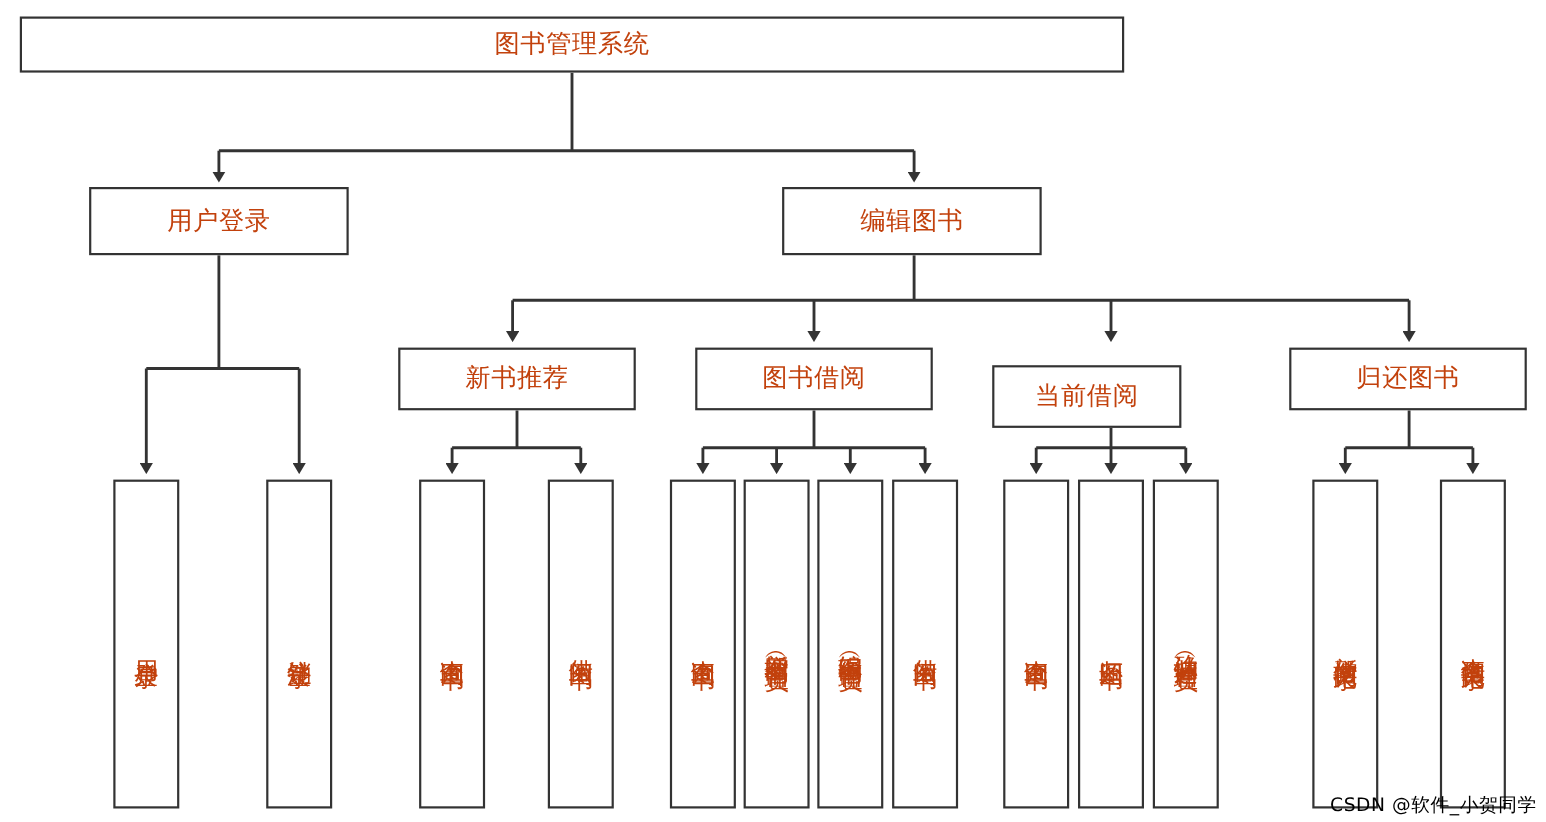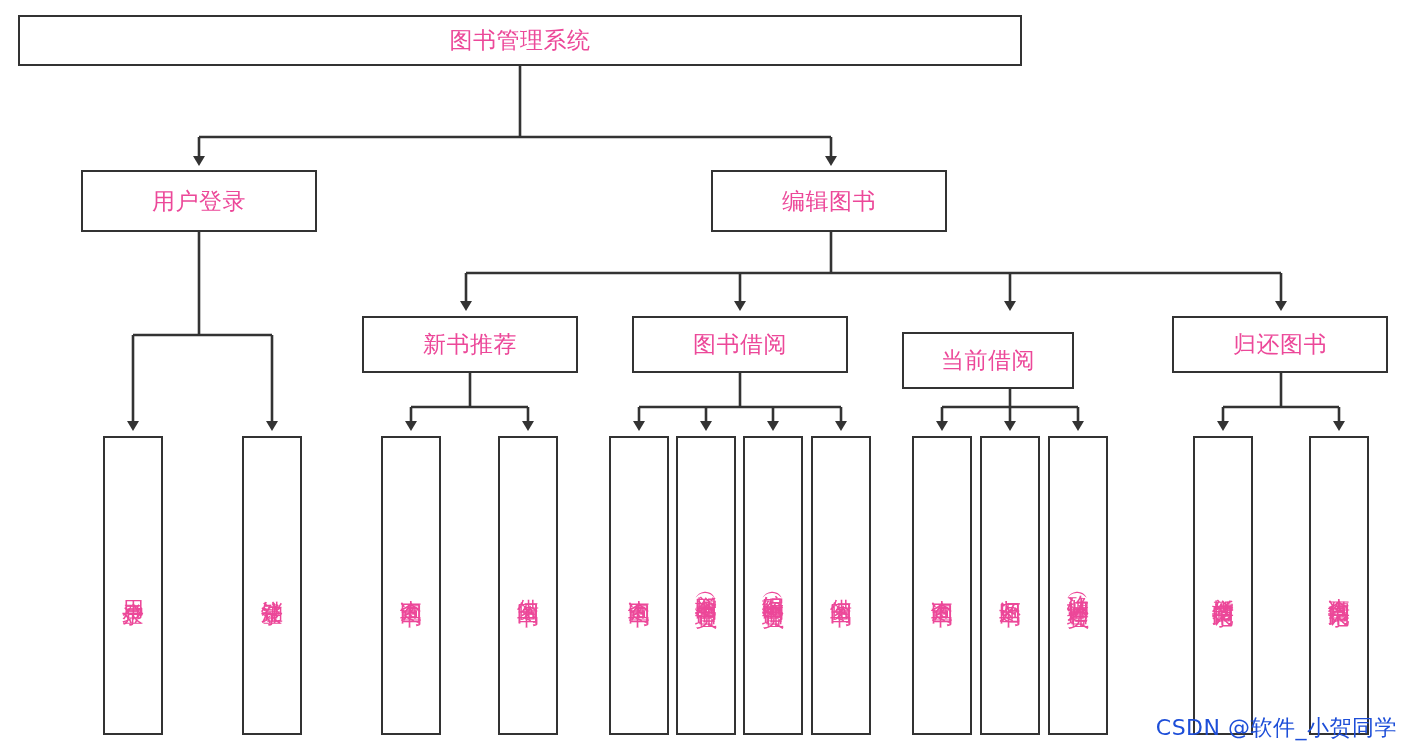--- a/index.html
+++ b/index.html
@@ -26,47 +26,47 @@
     position:absolute;
     box-sizing:border-box;
     background:#ffffff;
     border:2px solid #333333;
     display:flex;
     align-items:center;
     justify-content:center;
     z-index:3;
   }
   .node .label{
-    color:#ec4899;
+    color:#c2410c;
     font-size:23px;
     line-height:1.25;
     letter-spacing:0.5px;
     white-space:nowrap;
-    font-family:Liberation Sans, sans-serif;
+    font-family:Liberation Serif, serif;
   }
   .node.leaf{
     align-items:center;
     justify-content:center;
   }
   .node.leaf .label{
     writing-mode:vertical-rl;
     text-orientation:upright;
     font-size:22px;
     line-height:1.28;
     letter-spacing:2px;
     white-space:nowrap;
     max-height:290px;
   }
   .node.root .label{font-size:23px;}
   .watermark{
     position:absolute;
     right:8px;
     bottom:4px;
-    color:#1d4ed8;
-    font-size:22px;
+    color:#000000;
+    font-size:17px;
     letter-spacing:0.5px;
     z-index:5;
     font-family:"DejaVu Sans","Liberation Sans",sans-serif;
     white-space:nowrap;
   }
 </style>
 </head>
 <body>
 
 <div id="diagram-root">

